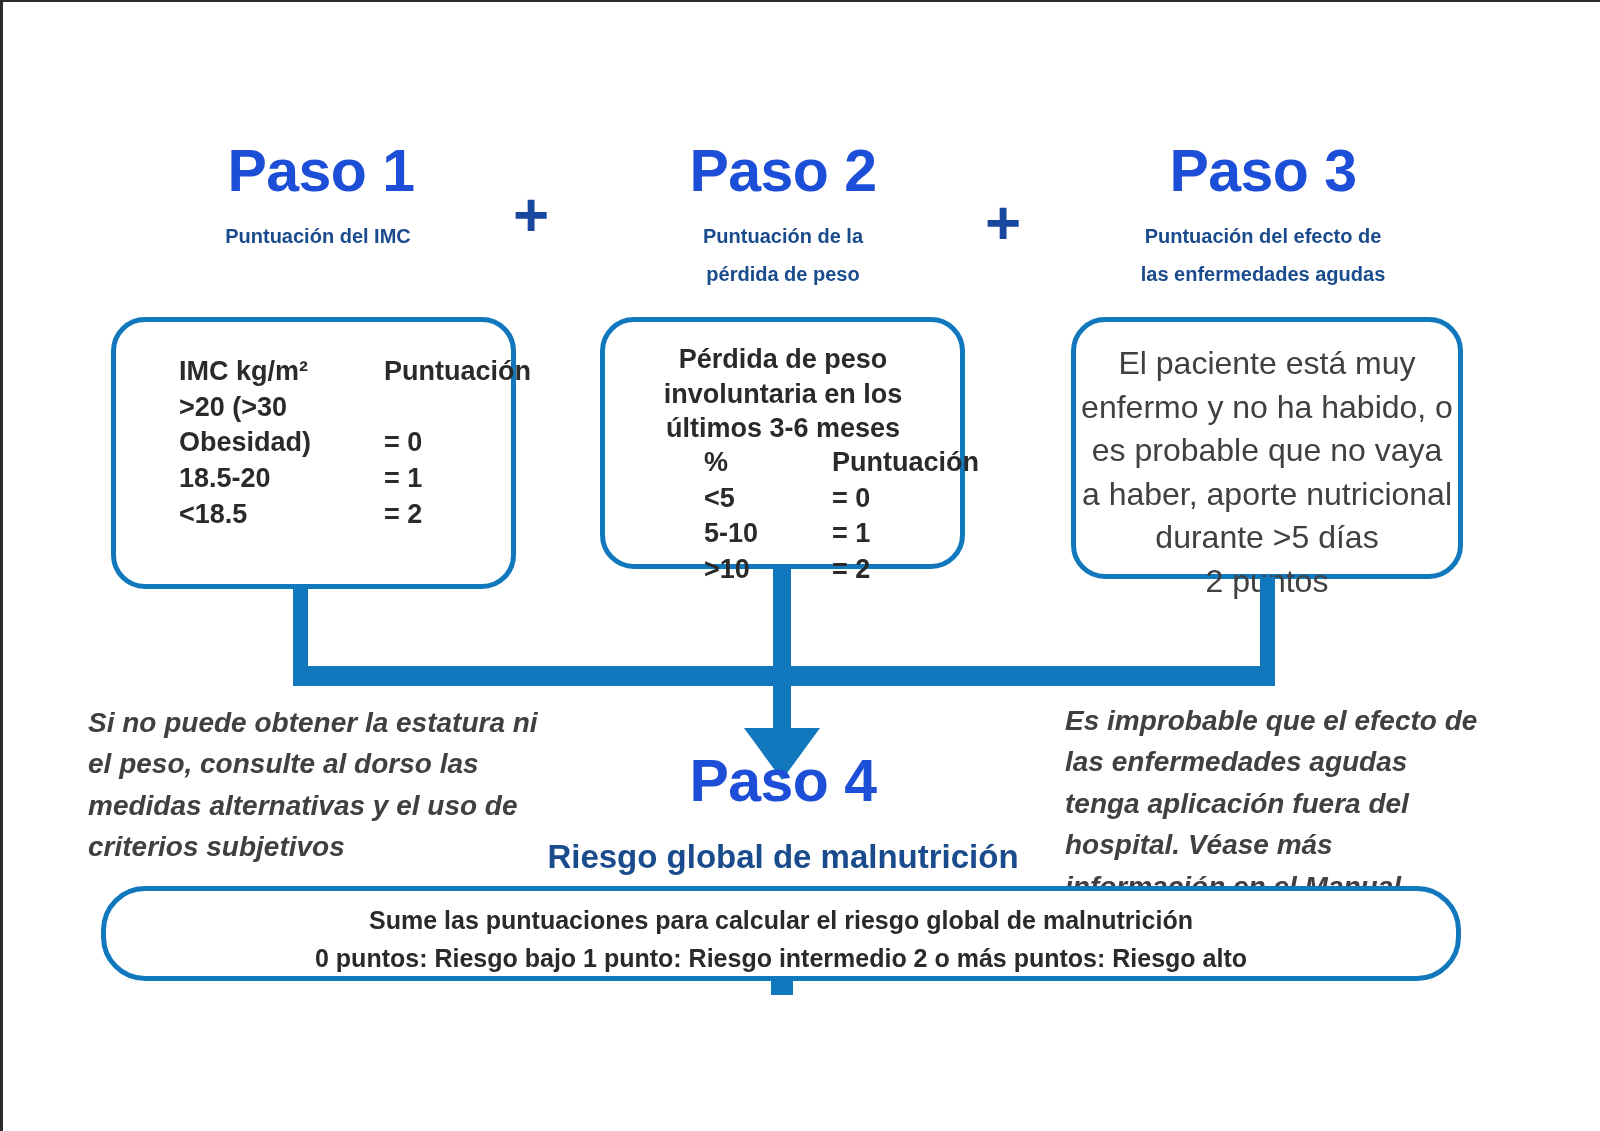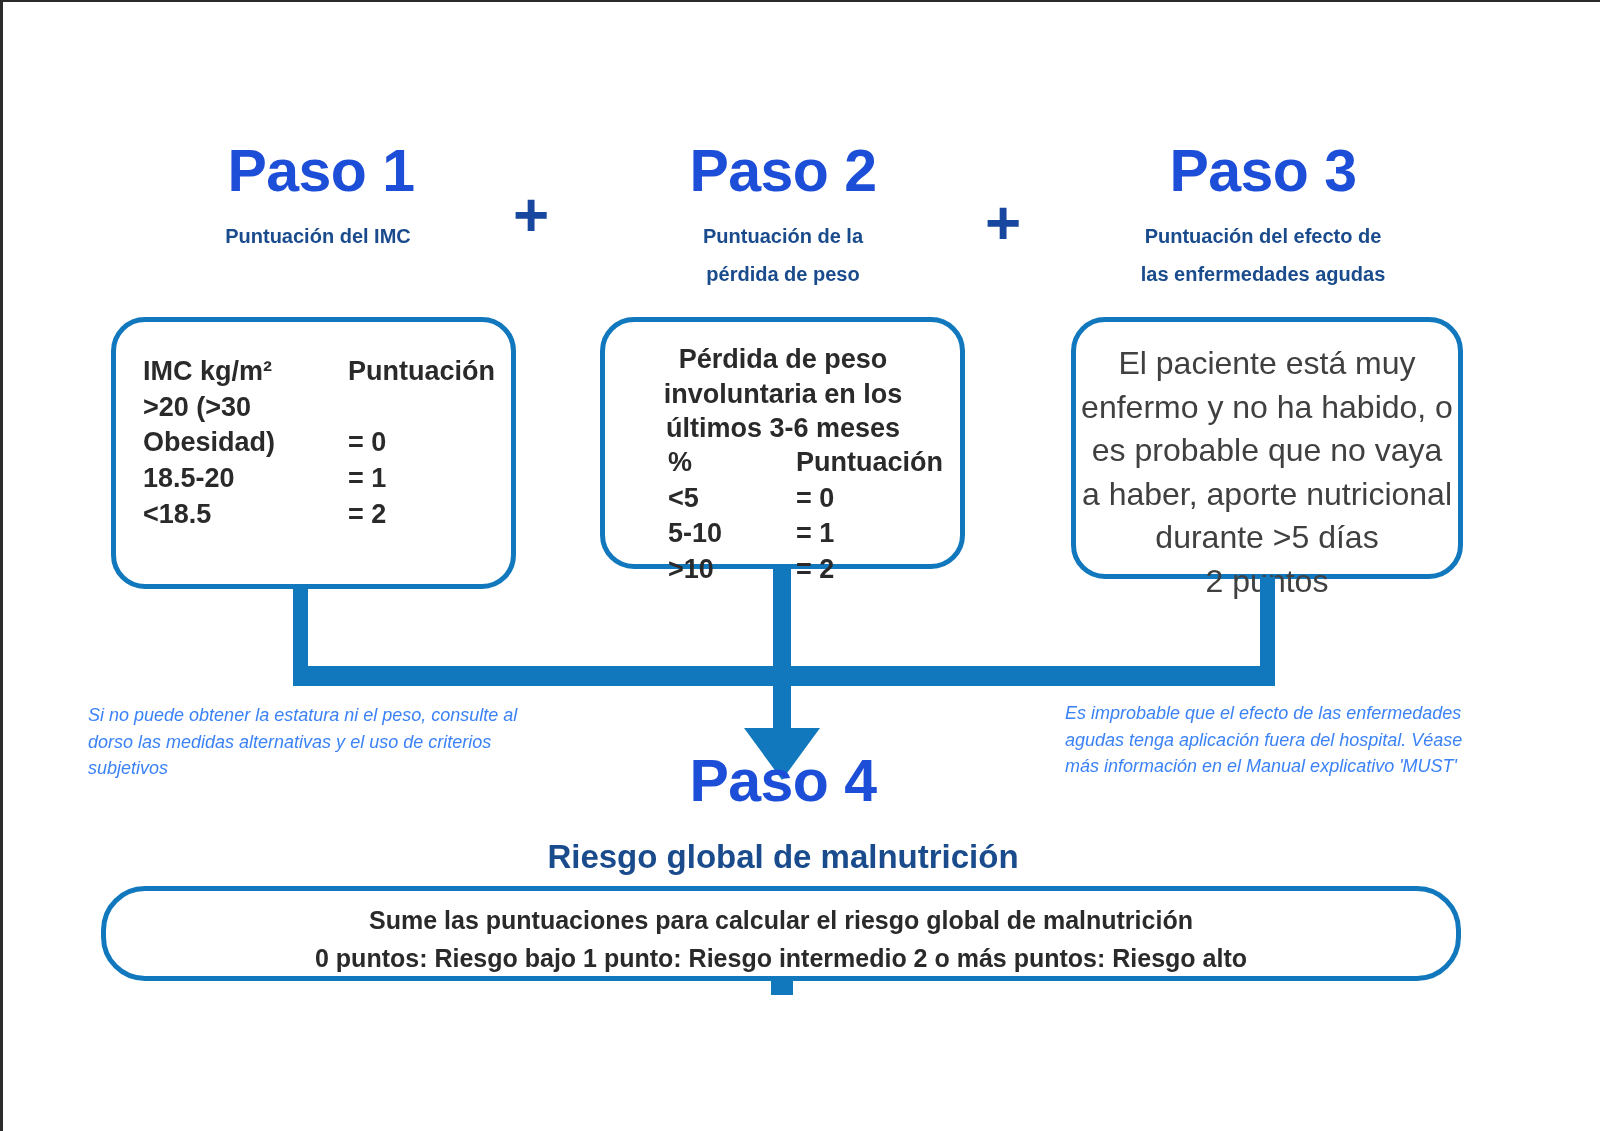--- a/index.html
+++ b/index.html
@@ -63,20 +63,21 @@
   .tbl {
     position: absolute;
     font-weight: bold;
     color: #2a2a2a;
     font-size: 27px;
     line-height: 1.32;
     white-space: nowrap;
   }
   .row {
     display: flex;
+    margin-left: 36px;
   }
   .row .label { width: 205px; }
   .row .score { width: 120px; }
 
   .p2row .label { width: 128px; }
   .p2row .score { width: 120px; }
 
   .boxtext {
     position: absolute;
     color: #404040;
@@ -105,23 +106,23 @@
     height: 0;
     border-left: 38px solid transparent;
     border-right: 38px solid transparent;
     border-top: 52px solid #1278be;
   }
 
   
   .note {
     position: absolute;
     font-style: italic;
-    font-weight: normal;
-    color: #3b82f6;
-    font-size: 18px;
+    font-weight: bold;
+    color: #404040;
+    font-size: 28px;
     line-height: 1.48;
   }
 
   
   .result-line {
     position: absolute;
     width: 100%;
     text-align: center;
     color: #2a2a2a;
     font-weight: bold;

